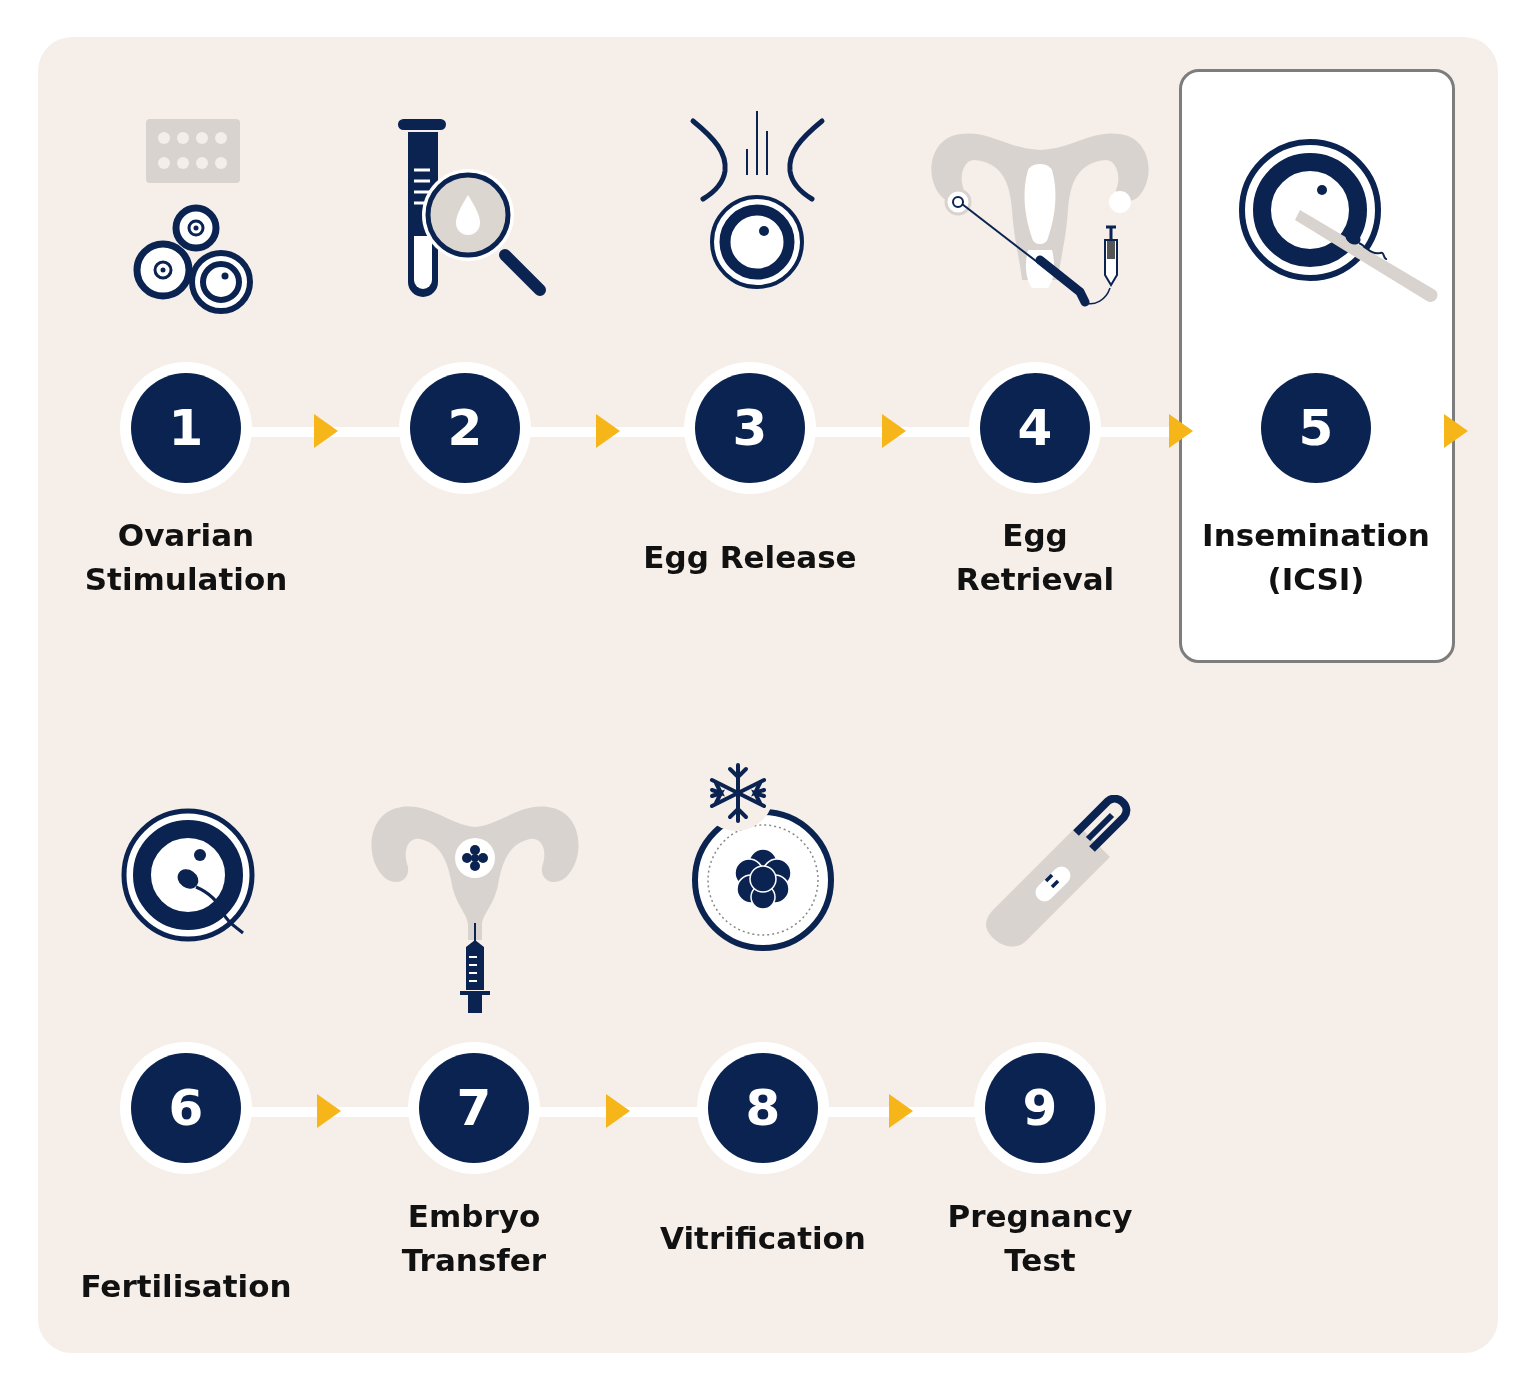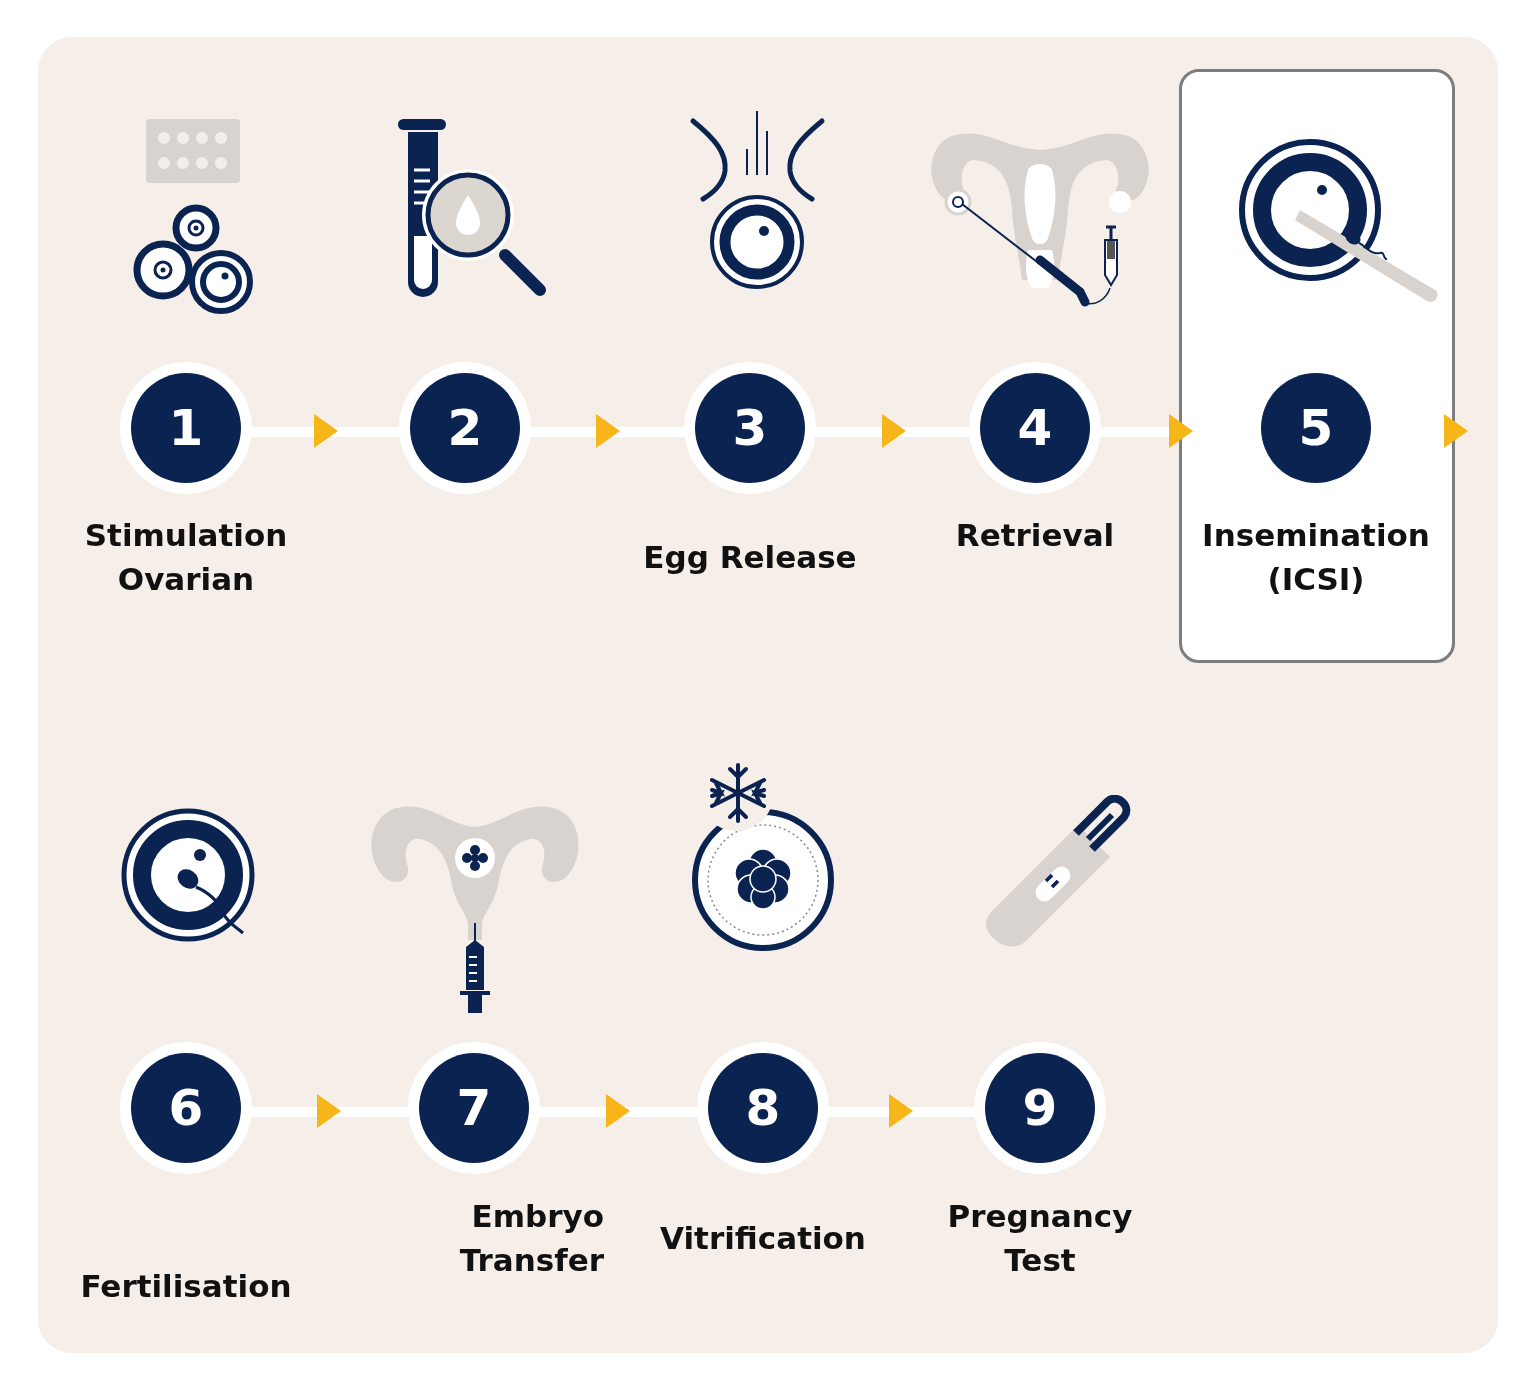--- a/index.html
+++ b/index.html
@@ -123,29 +123,30 @@
     <div class="inner">5</div>
   </div>
 
 <div class="arrow" style="left:314px; top:414px;"></div>
 <div class="arrow" style="left:596px; top:414px;"></div>
 <div class="arrow" style="left:882px; top:414px;"></div>
 <div class="arrow" style="left:1169px; top:414px;"></div>
 <div class="arrow" style="left:1444px; top:414px;"></div>
 
 <div class="label" style="left:56px; top:513px;">
+    <div>Ovarian</div>
     <div>Stimulation</div>
-    <div>Ovarian</div>
   </div>
 <div class="label" style="left:335px; top:513px;">
   </div>
 <div class="label" style="left:620px; top:535px;text-align:center;">
     <div>Egg Release</div>
   </div>
 <div class="label" style="left:905px; top:513px;">
+    <div>Egg</div>
     <div>Retrieval</div>
   </div>
 <div class="label" style="left:1186px; top:513px;">
     <div>Insemination</div>
     <div>(ICSI)</div>
   </div>
 
 <svg class="icon" style="left:118px; top:805px;" width="145" height="145" viewBox="0 0 145 145">
   <circle cx="70" cy="70" r="64" fill="#ffffff" stroke="#0b2350" stroke-width="5"></circle>
   <circle cx="70" cy="70" r="46" fill="#ffffff" stroke="#0b2350" stroke-width="18"></circle>
@@ -227,21 +228,21 @@
     <div class="inner">9</div>
   </div>
 
 <div class="arrow" style="left:317px; top:1094px;"></div>
 <div class="arrow" style="left:606px; top:1094px;"></div>
 <div class="arrow" style="left:889px; top:1094px;"></div>
 
 <div class="label" style="left:56px; top:1216px;margin-top:48px;">
     <div>Fertilisation</div>
   </div>
-<div class="label" style="left:344px; top:1194px;text-align:right;">
+<div class="label" style="left:344px; top:1194px;">
     <div>Embryo</div>
     <div>Transfer</div>
   </div>
 <div class="label" style="left:633px; top:1216px;">
     <div>Vitrification</div>
   </div>
 <div class="label" style="left:910px; top:1194px;text-align:center;">
     <div>Pregnancy</div>
     <div>Test</div>
   </div>

